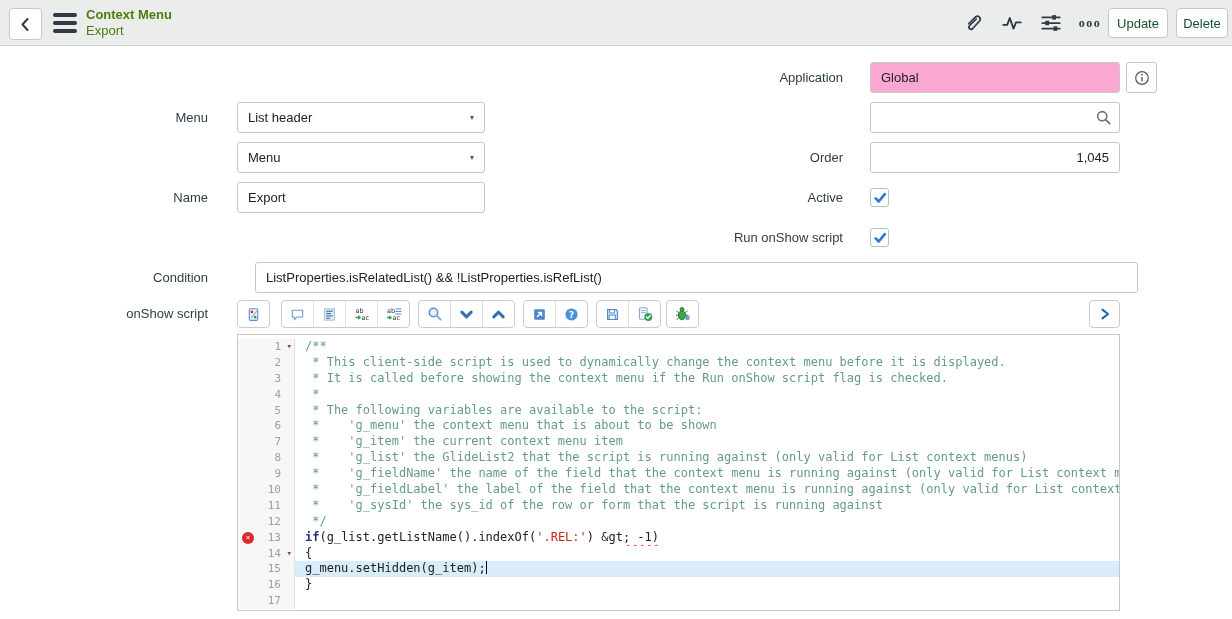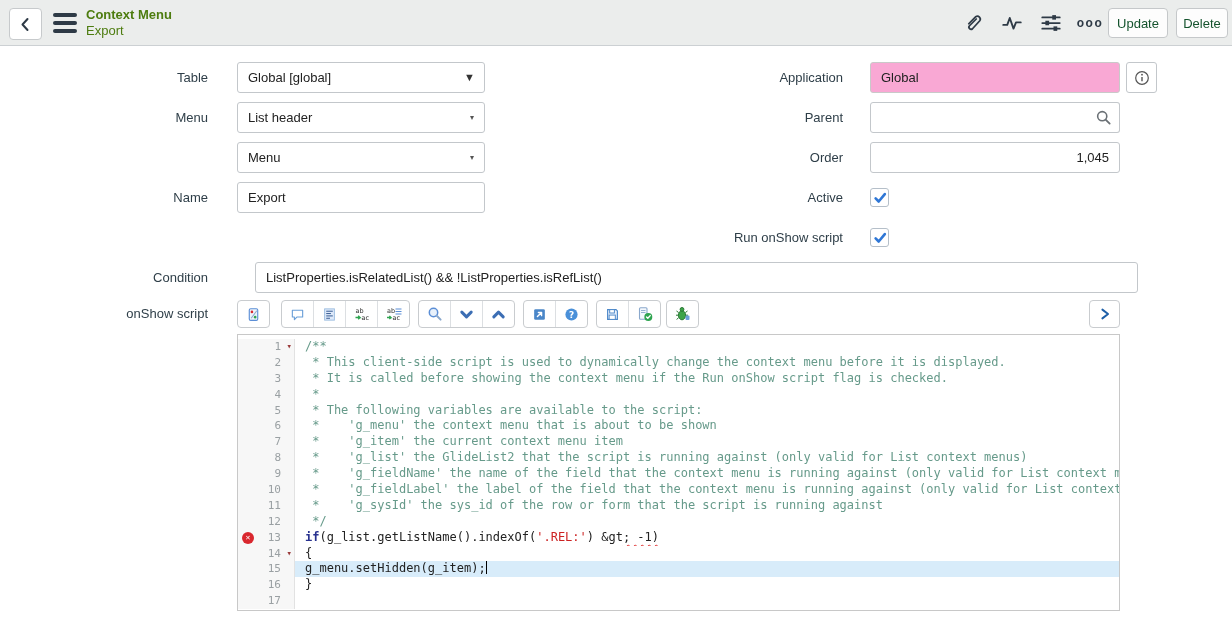--- a/index.html
+++ b/index.html
@@ -7,21 +7,21 @@
        font-family:"Liberation Sans",sans-serif;color:#2e3e48;}
 
   
   .header{position:absolute;left:0;top:0;width:1232px;height:46px;background:#ebedec;border-bottom:1px solid #ccd0d3;box-sizing:border-box;}
   .back-btn{position:absolute;left:9px;top:8px;width:31px;height:30px;background:#fff;border:1px solid #c7cacc;border-radius:4px;display:flex;align-items:center;justify-content:center;cursor:pointer;}
   .burger{position:absolute;left:53px;top:13px;width:24px;height:20px;cursor:pointer;}
   .burger i{display:block;height:4px;background:#2e3a46;border-radius:2px;margin-bottom:4px;}
   .hdr-title{position:absolute;left:86px;top:7px;font-size:13px;line-height:16px;color:#4d7c0f;}
   .hdr-title .t1{font-weight:700;}
   .hdr-icons{position:absolute;top:12px;left:962px;display:flex;align-items:center;gap:17px;}
-  .hicon{width:22px;height:22px;display:flex;align-items:center;justify-content:center;cursor:pointer;}
+  .hicon{width:22px;height:22px;display:flex;align-items:center;justify-content:center;cursor:pointer;font-family:Liberation Serif, serif;}
   .more-dots{font-size:12px;font-weight:700;letter-spacing:1.5px;color:#2e3a46;}
   .hbtn{position:absolute;top:8px;height:30px;background:#fdfdfd;border:1px solid #c5c8ca;border-radius:4px;font-size:13px;color:#14532d;display:flex;align-items:center;justify-content:center;box-sizing:border-box;cursor:pointer;font-family:inherit;}
   .hbtn.update{left:1108px;width:60px;}
   .hbtn.delete{left:1176px;width:52px;}
 
   
   .flabel{position:absolute;font-size:13px;color:#2e3e48;text-align:right;line-height:31px;}
   .flabel.l{left:0;width:208px;}
   .flabel.r{left:600px;width:243px;}
   .fbox{position:absolute;height:31px;background:#fff;border:1px solid #c3c7cb;border-radius:3px;box-sizing:border-box;font-size:13px;line-height:29px;color:#222;padding:0 10px;white-space:nowrap;overflow:hidden;}
@@ -98,25 +98,20 @@
           <line x1="1" y1="12.5" x2="15" y2="12.5"></line>
             <rect x="10" y="10.7" width="3" height="3.6" fill="#2e3a46" stroke="none"></rect>
         </svg>
       </span>
       <span class="hicon more-dots">ooo</span>
     </div>
     <button class="hbtn update">Update</button>
     <button class="hbtn delete">Delete</button>
   </div>
 
-  <div class="flabel l" style="top:62px">Table</div>
-  <div class="fbox sel col-l" style="top:62px">
-    <span>Global [global]</span>
-    <span class="arrow-big">▼</span>
-  </div>
 
   <div class="flabel l" style="top:102px">Menu</div>
   <div class="fbox sel col-l" style="top:102px">
     <span>List header</span>
     <span class="arrow-sm">▾</span>
   </div>
 
   <div class="fbox sel col-l" style="top:142px">
     <span>Menu</span>
     <span class="arrow-sm">▾</span>
@@ -132,21 +127,20 @@
     <span>Global</span>
   </div>
   <div class="sq-btn" style="left:1126px;top:62px">
     <svg width="16" height="16" viewBox="0 0 16 16">
       <circle cx="8" cy="8" r="6.3" fill="none" stroke="#555" stroke-width="1.2"></circle>
       <line x1="8" y1="7" x2="8" y2="11.2" stroke="#555" stroke-width="1.4"></line>
       <circle cx="8" cy="4.7" r="0.9" fill="#555"></circle>
     </svg>
   </div>
 
-  <div class="flabel r" style="top:102px">Parent</div>
   <div class="fbox" style="top:102px;left:870px;width:218px;border-radius:3px 0 0 3px">
     <span></span>
   </div>
   <div class="sq-btn attach-btn" style="left:1087px;top:102px">
     <svg width="17" height="17" viewBox="0 0 16 16">
       <circle cx="6.8" cy="6.8" r="4.3" fill="none" stroke="#6a7075" stroke-width="1.5"></circle>
       <line x1="10" y1="10" x2="13.8" y2="13.8" stroke="#6a7075" stroke-width="1.7" stroke-linecap="round"></line>
     </svg>
   </div>
 

